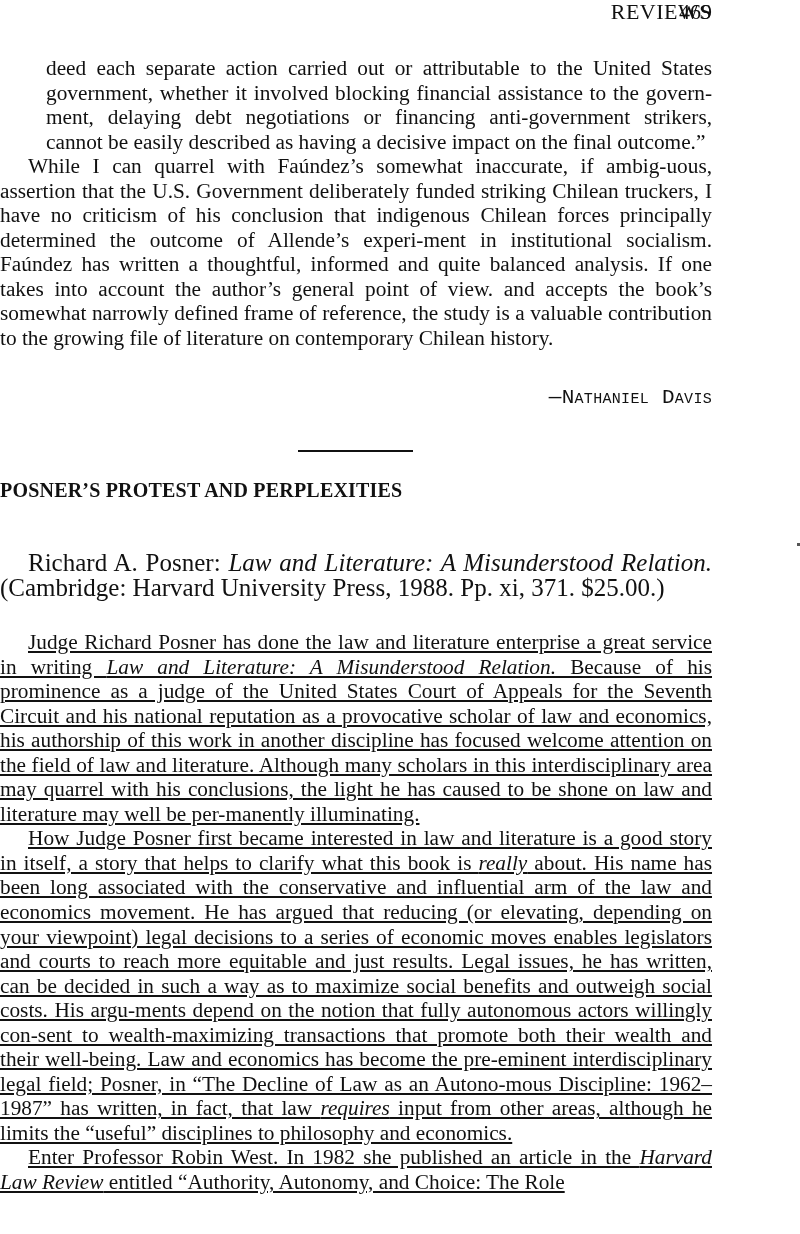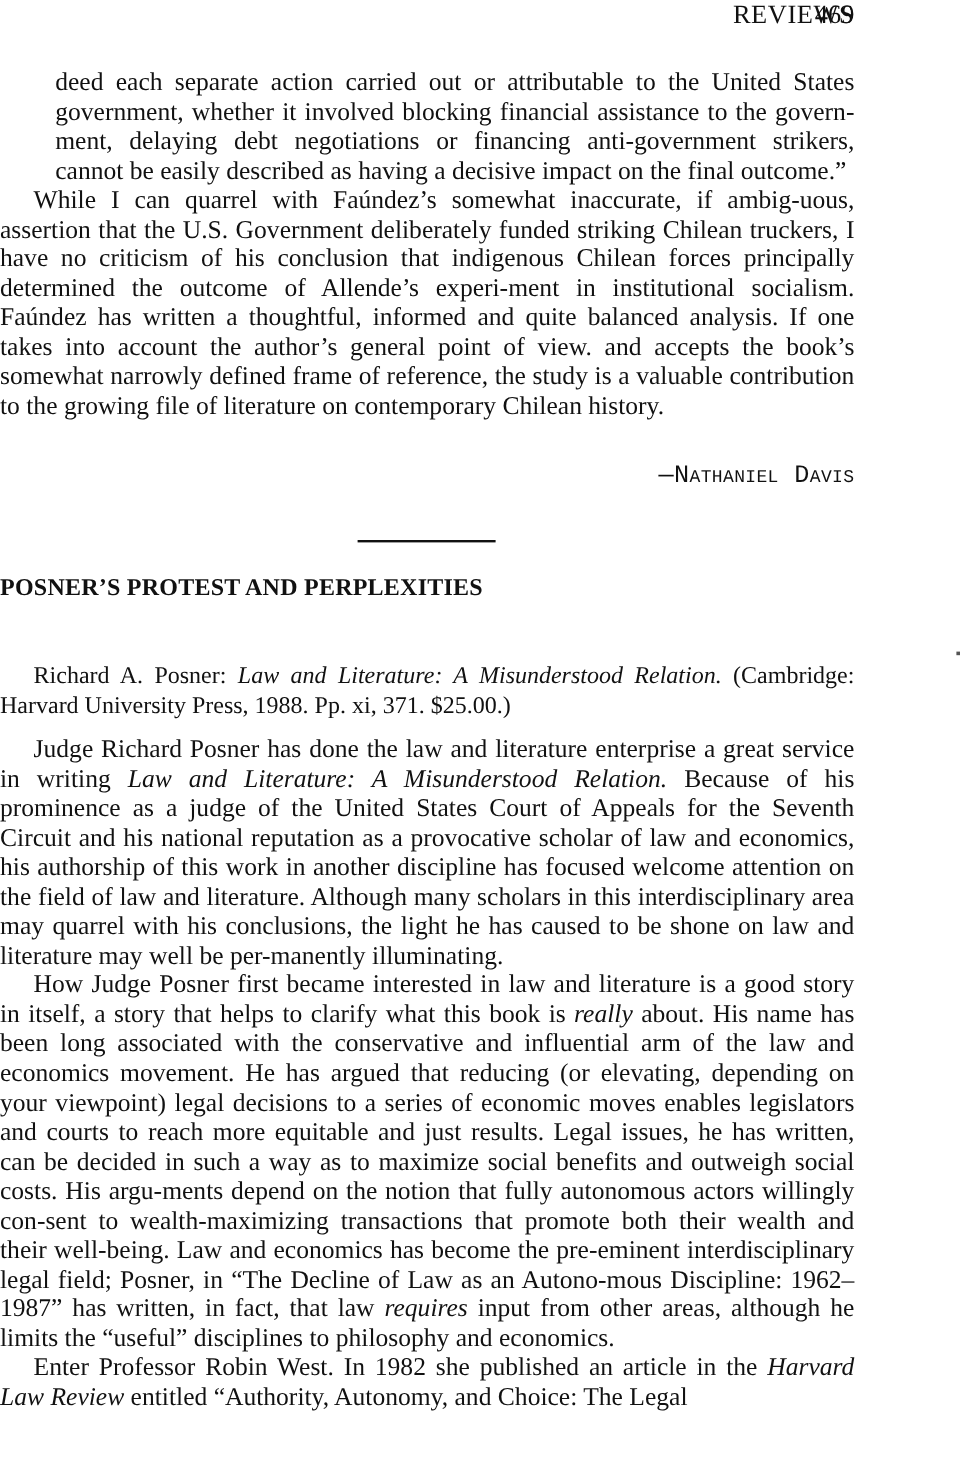--- a/index.html
+++ b/index.html
@@ -28,21 +28,21 @@
   }
   .rule {
     position: absolute; left: 298px; top: 450px; width: 115px; height: 2px; background: #111;
   }
   .article-title {
     position: absolute; top: 478px; left: 0; width: 712px; text-align: left;
     font-size: 20px; font-weight: bold; line-height: 24px; letter-spacing: 0.2px;
   }
   .citation {
     position: absolute; top: 551px; left: 0; width: 712px;
-    font-size: 20px; line-height: 24.5px; text-align: justify;
+    font-size: 25px; line-height: 24.5px; text-align: justify;
   }
   .citation p { margin: 0; text-indent: 28px; }
   i { font-style: italic; }
   .margin-mark { position: absolute; left: 797px; top: 543px; width: 3px; height: 3px; background: #555; }
 </style>
 </head>
 <body>
 
 <div class="page">
 
@@ -61,26 +61,26 @@
   <div class="rule"></div>
 
   <div class="article-title">POSNER’S PROTEST AND PERPLEXITIES</div>
 
   <div class="citation">
     <p>
       <span>Richard A. Posner: </span><i>Law and Literature: A Misunderstood Relation.</i><span> (Cambridge: Harvard University Press, 1988. Pp. xi, 371. $25.00.)</span>
     </p>
   </div>
 
-  <div class="body-text" style="top:612px;">
+  <div class="body-text" style="top:630px;text-decoration:underline;">
     <p>
       <span>Judge Richard Posner has done the law and literature enterprise a great service in writing </span><i>Law and Literature: A Misunderstood Relation.</i><span> Because of his prominence as a judge of the United States Court of Appeals for the Seventh Circuit and his national reputation as a provocative scholar of law and economics, his authorship of this work in another discipline has focused welcome attention on the field of law and literature. Although many scholars in this interdisciplinary area may quarrel with his conclusions, the light he has caused to be shone on law and literature may well be per-manently illuminating.</span>
     </p>
     <p>
       <span>How Judge Posner first became interested in law and literature is a good story in itself, a story that helps to clarify what this book is </span><i>really</i><span> about. His name has been long associated with the conservative and influential arm of the law and economics movement. He has argued that reducing (or elevating, depending on your viewpoint) legal decisions to a series of economic moves enables legislators and courts to reach more equitable and just results. Legal issues, he has written, can be decided in such a way as to maximize social benefits and outweigh social costs. His argu-ments depend on the notion that fully autonomous actors willingly con-sent to wealth-maximizing transactions that promote both their wealth and their well-being. Law and economics has become the pre-eminent interdisciplinary legal field; Posner, in “The Decline of Law as an Autono-mous Discipline: 1962–1987” has written, in fact, that law </span><i>requires</i><span> input from other areas, although he limits the “useful” disciplines to philosophy and economics.</span>
     </p>
     <p>
-      <span>Enter Professor Robin West. In 1982 she published an article in the </span><i>Harvard Law Review</i><span> entitled “Authority, Autonomy, and Choice: The Legal</span>
+      <span>Enter Professor Robin West. In 1982 she published an article in the </span><i>Harvard Law Review</i><span> entitled “Authority, Autonomy, and Choice: The Role</span>
     </p>
   </div>
 
   <div class="margin-mark"></div>
 </div>
 
 </body></html>

